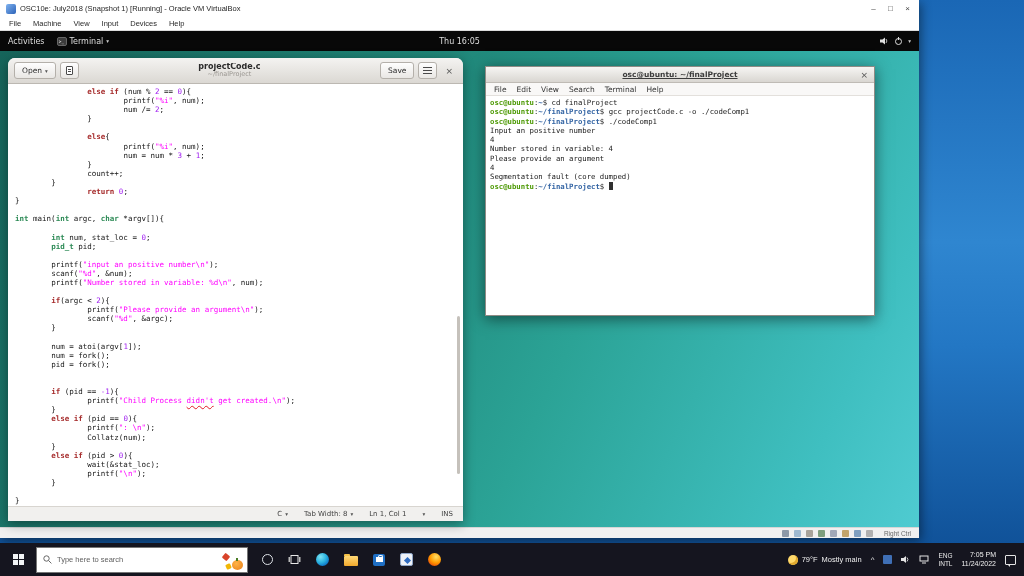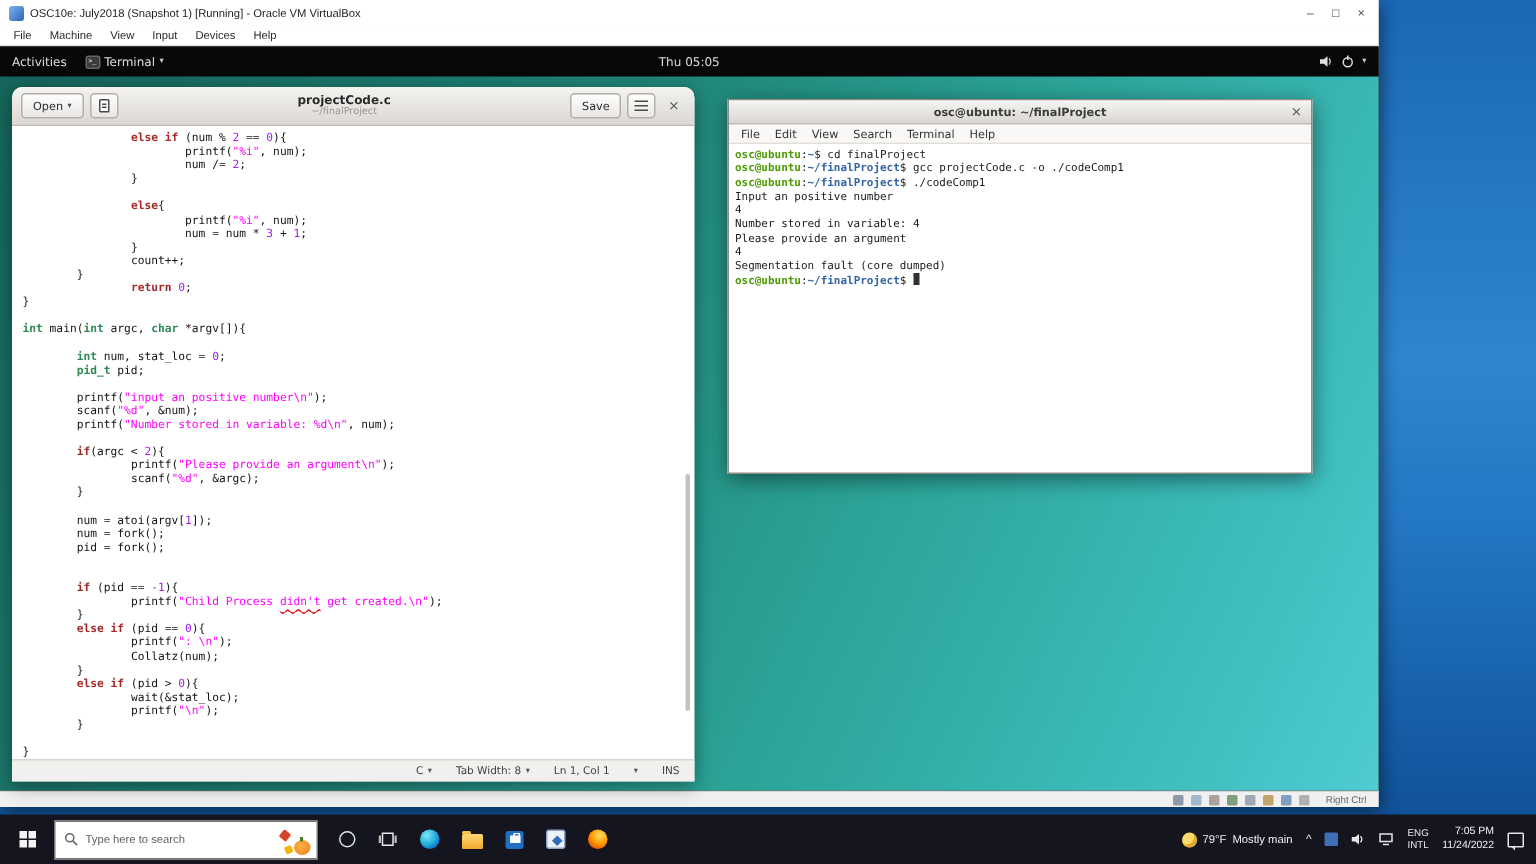--- a/index.html
+++ b/index.html
@@ -53,21 +53,21 @@
   .c{color:#a020f0;}
   .m{color:#ff00ff;text-decoration-line:underline;text-decoration-style:wavy;text-decoration-color:#e01b24;text-decoration-thickness:1px;text-underline-offset:1.5px;}
   .gedit-scrollbar{position:absolute;right:2px;top:29px;bottom:18px;width:5px;}
   .gedit-scrollbar .thumb{position:absolute;left:1px;width:3px;top:55%;height:38%;background:#c5c1bb;border-radius:2px;}
   .gedit-status{height:15px;flex:none;background:#f1f0ee;border-top:1px solid #d8d5d0;display:flex;align-items:center;justify-content:flex-end;gap:16px;font-size:7px;color:#3f3f3f;padding:0 10px;}
   .gs-item{display:flex;align-items:center;gap:3px;}
 
   
   .term{position:absolute;left:485px;top:15px;width:390px;height:250px;background:#fff;border:1px solid #8f8b85;box-shadow:0 3px 14px rgba(0,0,0,.5);display:flex;flex-direction:column;font-family:"DejaVu Sans",sans-serif;}
   .term-titlebar{height:16px;flex:none;background:linear-gradient(#f6f5f3,#d9d6d1);border-bottom:1px solid #bfbbb5;position:relative;display:flex;align-items:center;justify-content:center;}
-  .term-title{font-size:7.5px;font-weight:bold;color:#3c3c3c;}
+  .term-title{font-size:7.5px;font-weight:bold;color:#3c3c3c;text-decoration:underline;}
   .term-close{position:absolute;right:6px;top:0;line-height:16px;font-size:9px;color:#555;}
   .term-menubar{height:13px;flex:none;background:#f9f8f7;border-bottom:1px solid #e3e0dc;display:flex;align-items:center;font-size:7.5px;color:#333;padding-left:3px;}
   .tm-item{padding:0 5px;}
   .term-body{flex:1;font-family:"DejaVu Sans Mono","Liberation Mono",monospace;font-size:7.3px;line-height:9.3px;color:#1a1a1a;padding:2px 4px;white-space:pre;overflow:hidden;}
   .term-body .cl{height:9.3px;}
   .p{color:#4e9a06;font-weight:bold;}
   .d{color:#3465a4;font-weight:bold;}
   .cursor{display:inline-block;width:4.4px;height:8px;background:#303030;margin-bottom:-1.5px;}
 
   
@@ -75,21 +75,21 @@
   .vs-ico{width:7px;height:7px;border-radius:1px;display:inline-block;}
   .i1{background:#8d99a8;}.i2{background:#9fb9d0;}.i3{background:#a8a39b;}.i4{background:#7e9e7e;}
   .i5{background:#a0a8b8;}.i6{background:#c2a46a;}.i7{background:#7f9fc0;}.i8{background:#b0b0b0;}
   .vs-hint{font-size:6.5px;color:#6a6a6a;margin-left:6px;}
 
   
   .taskbar{position:absolute;left:0;bottom:0;width:1024px;height:33px;background:#15151f;display:flex;align-items:center;color:#eee;}
   .tb-start{width:36px;height:100%;display:flex;align-items:center;justify-content:center;}
   .win-logo{width:11px;height:11px;display:grid;grid-template-columns:1fr 1fr;grid-template-rows:1fr 1fr;gap:1px;}
   .win-logo i{background:#f2f4f6;}
-  .tb-search{width:176px;height:26px;background:#fff;border:1px solid #767676;display:flex;align-items:center;gap:5px;padding:0 6px;position:relative;}
+  .tb-search{width:212px;height:26px;background:#fff;border:1px solid #767676;display:flex;align-items:center;gap:5px;padding:0 6px;position:relative;}
   .tb-search input{border:none;outline:none;background:transparent;font-family:inherit;font-size:7.5px;color:#333;flex:1;min-width:0;}
   .tb-search input::placeholder{color:#5f5f5f;}
   .doodle{position:absolute;right:4px;top:4px;width:20px;height:18px;}
   .doodle i{position:absolute;}
   .d1{width:11px;height:10px;border-radius:50%;background:radial-gradient(circle at 40% 35%,#ffb347,#e87f17);right:0;bottom:0;}
   .d1::after{content:"";position:absolute;left:4px;top:-2px;width:2px;height:3px;background:#4a7d26;}
   .d2{width:6px;height:6px;background:#d8442a;left:0;top:2px;border-radius:1px;transform:rotate(40deg);}
   .d3{width:5px;height:5px;background:#f2b705;left:3px;bottom:1px;border-radius:1px;transform:rotate(-25deg);}
   .tb-icons{display:flex;align-items:center;gap:15px;padding:0 14px;}
   .tbi{display:inline-block;}
@@ -140,21 +140,21 @@
 
     <div class="vm-screen">
 
       <div class="gnome-bar">
         <span class="gn-activities">Activities</span>
         <span class="gn-app">
           <span class="gn-term-icon">&gt;_</span>
           <span>Terminal</span>
           <span class="gn-caret">▾</span>
         </span>
-        <span class="gn-clock">Thu 05:05</span>
+        <span class="gn-clock">Thu 16:05</span>
         <span class="gn-tray">
           <svg width="9" height="8" viewBox="0 0 9 8">
               <polygon points="0,2.5 2.5,2.5 5,0.5 5,7.5 2.5,5.5 0,5.5" fill="#e0e0e0"></polygon>
               <path d="M6 2 A3 3 0 0 1 6 6" stroke="#e0e0e0" fill="none" stroke-width="0.8"></path>
             </svg>
           <span class="power-icon"></span>
           <span class="gn-caret">▾</span>
         </span>
       </div>
 

